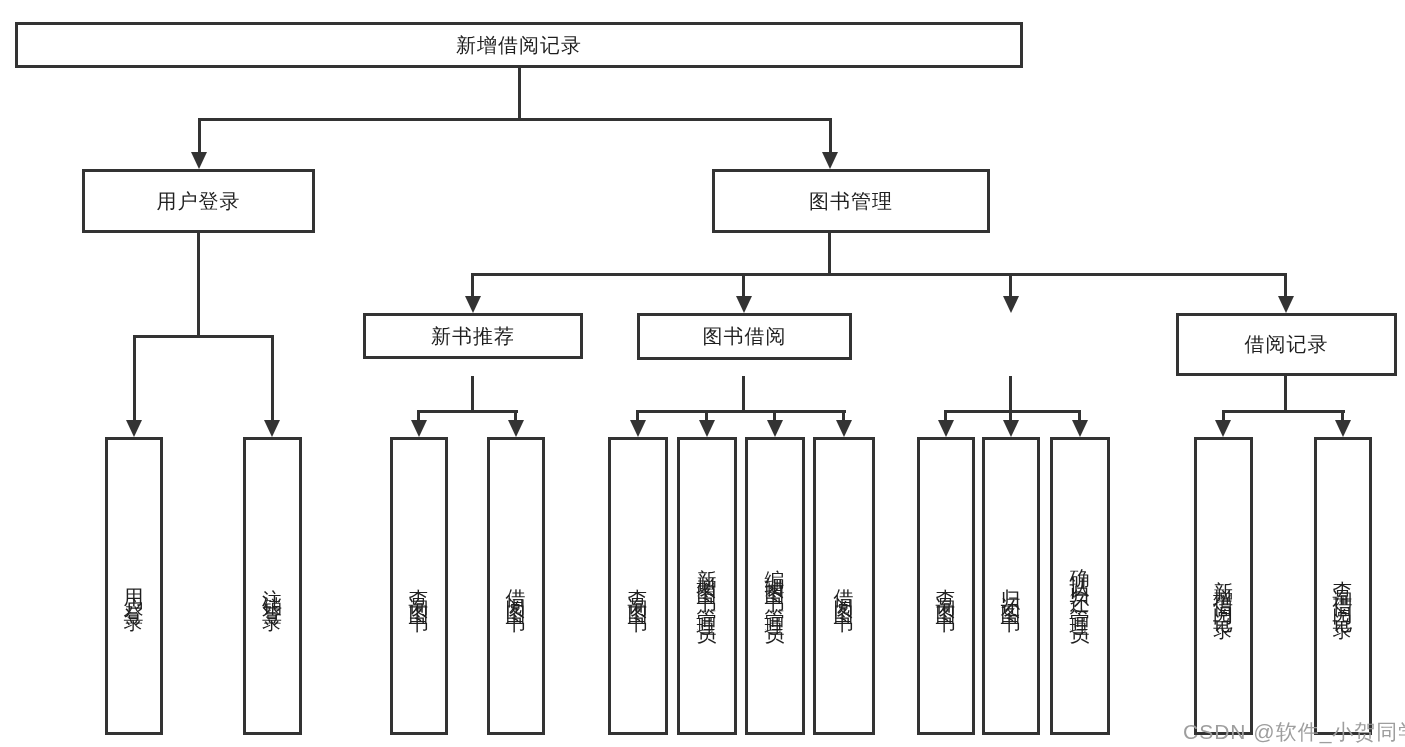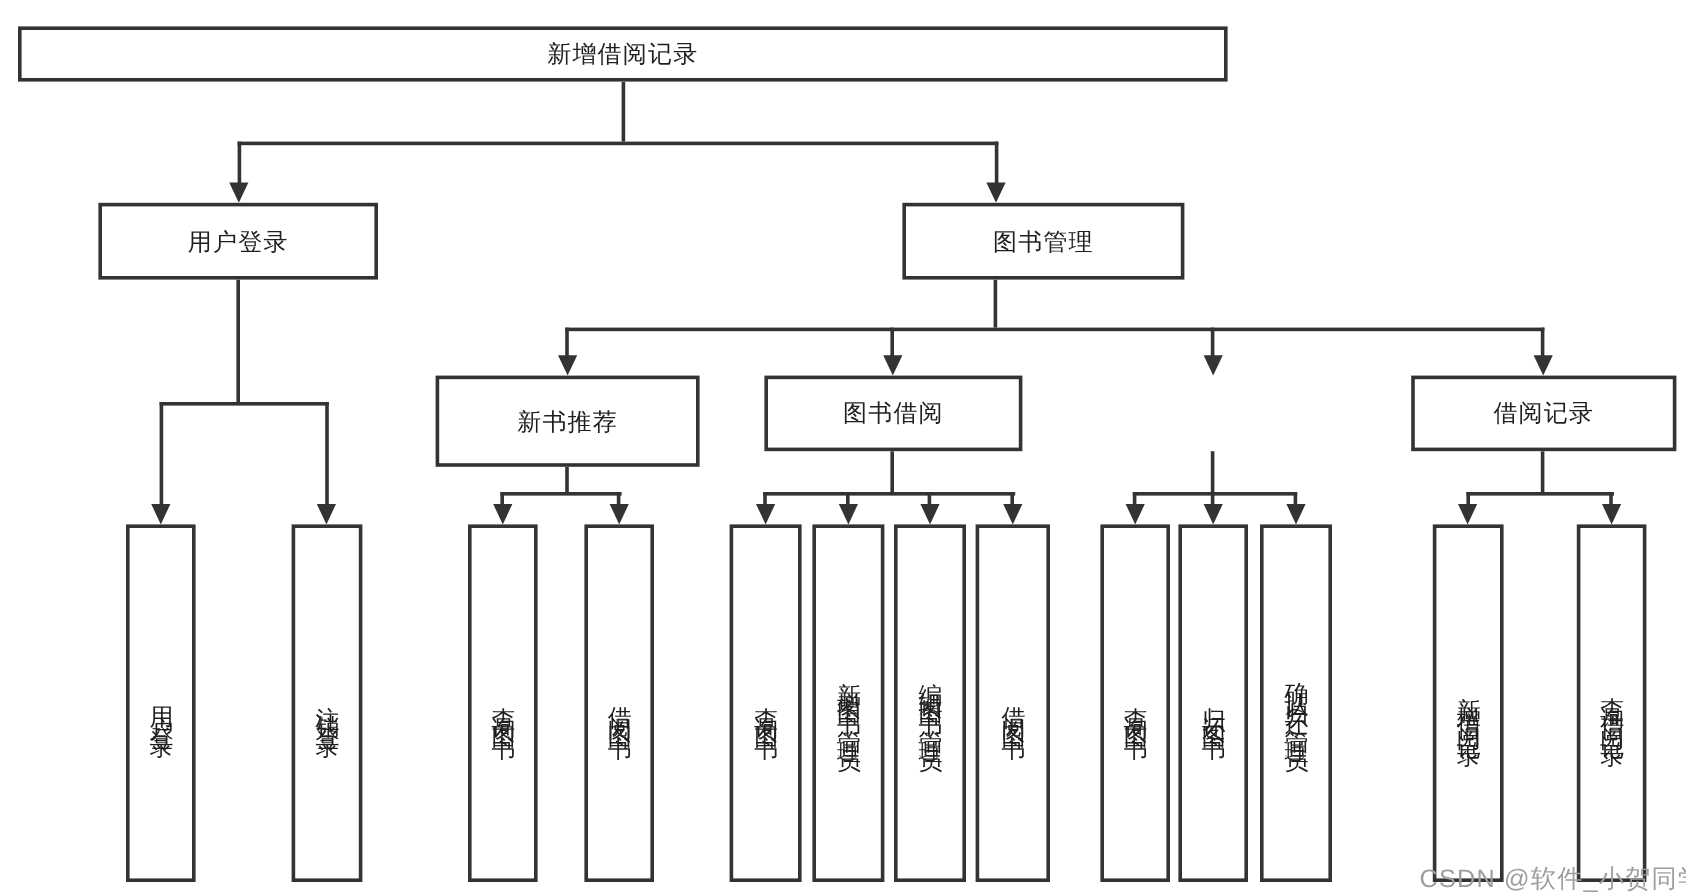--- a/index.html
+++ b/index.html
@@ -64,21 +64,21 @@
   <div class="vline" style="left:518px;top:68px;width:3px;height:50px;"></div>
   <div class="hline" style="left:198px;top:118px;width:634px;height:3px;"></div>
   <div class="vline" style="left:198px;top:118px;width:3px;height:36px;"></div>
   <div class="arrowhead" style="left:191px;top:152px;"></div>
   <div class="vline" style="left:829px;top:118px;width:3px;height:36px;"></div>
   <div class="arrowhead" style="left:822px;top:152px;"></div>
 
   <div class="box" style="left:82px;top:169px;width:233px;height:64px;">
     <span>用户登录</span>
   </div>
-  <div class="box" style="left:712px;top:169px;width:235px;height:64px;margin-left:40px;">
+  <div class="box" style="left:712px;top:169px;width:278px;height:64px;">
     <span>图书管理</span>
   </div>
 
   <div class="vline" style="left:197px;top:233px;width:3px;height:102px;"></div>
   <div class="hline" style="left:133px;top:335px;width:141px;height:3px;"></div>
   <div class="vline" style="left:133px;top:335px;width:3px;height:86px;"></div>
   <div class="arrowhead" style="left:126px;top:420px;"></div>
   <div class="vline" style="left:271px;top:335px;width:3px;height:86px;"></div>
   <div class="arrowhead" style="left:264px;top:420px;"></div>
 
@@ -86,24 +86,24 @@
   <div class="hline" style="left:471px;top:273px;width:816px;height:3px;"></div>
   <div class="vline" style="left:471px;top:273px;width:3px;height:24px;"></div>
   <div class="arrowhead" style="left:465px;top:296px;"></div>
   <div class="vline" style="left:742px;top:273px;width:3px;height:24px;"></div>
   <div class="arrowhead" style="left:736px;top:296px;"></div>
   <div class="vline" style="left:1009px;top:273px;width:3px;height:24px;"></div>
   <div class="arrowhead" style="left:1003px;top:296px;"></div>
   <div class="vline" style="left:1284px;top:273px;width:3px;height:24px;"></div>
   <div class="arrowhead" style="left:1278px;top:296px;"></div>
 
-  <div class="box" style="left:363px;top:313px;width:220px;height:76px;">
+  <div class="box" style="left:363px;top:313px;width:220px;height:46px;">
     <span>新书推荐</span>
   </div>
-  <div class="box" style="left:637px;top:313px;width:215px;height:63px;justify-content:center;">
+  <div class="box" style="left:637px;top:313px;width:215px;height:47px;justify-content:center;">
     <span>图书借阅</span>
   </div>
   <div class="box" style="left:1176px;top:313px;width:221px;height:63px;">
     <span>借阅记录</span>
   </div>
 
   <div class="vline" style="left:471px;top:376px;width:3px;height:34px;"></div>
   <div class="hline" style="left:417px;top:410px;width:101px;height:3px;"></div>
   <div class="vline" style="left:417px;top:410px;width:3px;height:11px;"></div>
   <div class="arrowhead" style="left:411px;top:420px;"></div>

